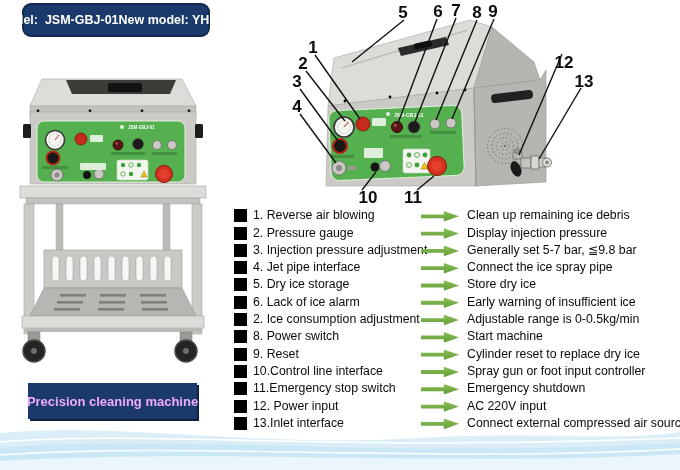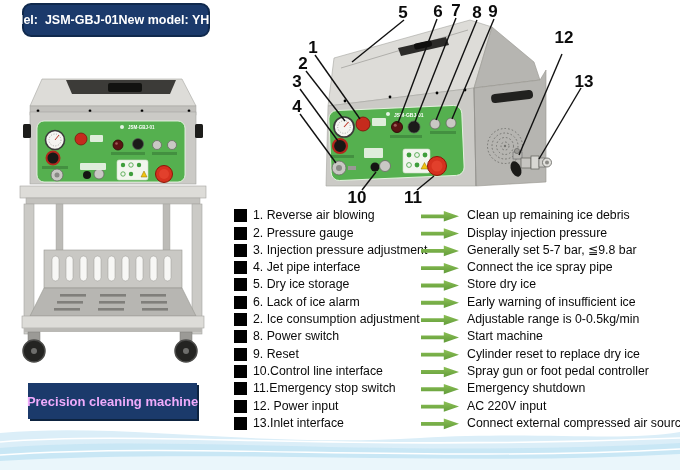--- a/index.html
+++ b/index.html
@@ -270,23 +270,23 @@
 
 <div class="callout" style="left:313px;top:47px">1</div>
 <div class="callout" style="left:303px;top:63px">2</div>
 <div class="callout" style="left:297px;top:81px">3</div>
 <div class="callout" style="left:297px;top:106px">4</div>
 <div class="callout" style="left:403px;top:12px">5</div>
 <div class="callout" style="left:438px;top:11px">6</div>
 <div class="callout" style="left:456px;top:10px">7</div>
 <div class="callout" style="left:477px;top:12px">8</div>
 <div class="callout" style="left:493px;top:11px">9</div>
-<div class="callout" style="left:357px;top:197px">10</div>
+<div class="callout" style="left:368px;top:197px">10</div>
 <div class="callout" style="left:413px;top:197px">11</div>
-<div class="callout" style="left:564px;top:37px">12</div>
+<div class="callout" style="left:564px;top:62px">12</div>
 <div class="callout" style="left:584px;top:81px">13</div>
 
 <div class="legend">
   <div class="legend-row">
       <span class="bullet"></span>
       <span class="lbl">1. Reverse air blowing</span>
       <span class="arrow"></span>
       <span class="desc">Clean up remaining ice debris</span>
     </div>
   <div class="legend-row">
@@ -334,21 +334,21 @@
   <div class="legend-row">
       <span class="bullet"></span>
       <span class="lbl">9. Reset</span>
       <span class="arrow"></span>
       <span class="desc">Cylinder reset to replace dry ice</span>
     </div>
   <div class="legend-row">
       <span class="bullet"></span>
       <span class="lbl">10.Control line interface</span>
       <span class="arrow"></span>
-      <span class="desc">Spray gun or foot pedal controller</span>
+      <span class="desc">Spray gun or foot input controller</span>
     </div>
   <div class="legend-row">
       <span class="bullet"></span>
       <span class="lbl">11.Emergency stop switch</span>
       <span class="arrow"></span>
       <span class="desc">Emergency shutdown</span>
     </div>
   <div class="legend-row">
       <span class="bullet"></span>
       <span class="lbl">12. Power input</span>

